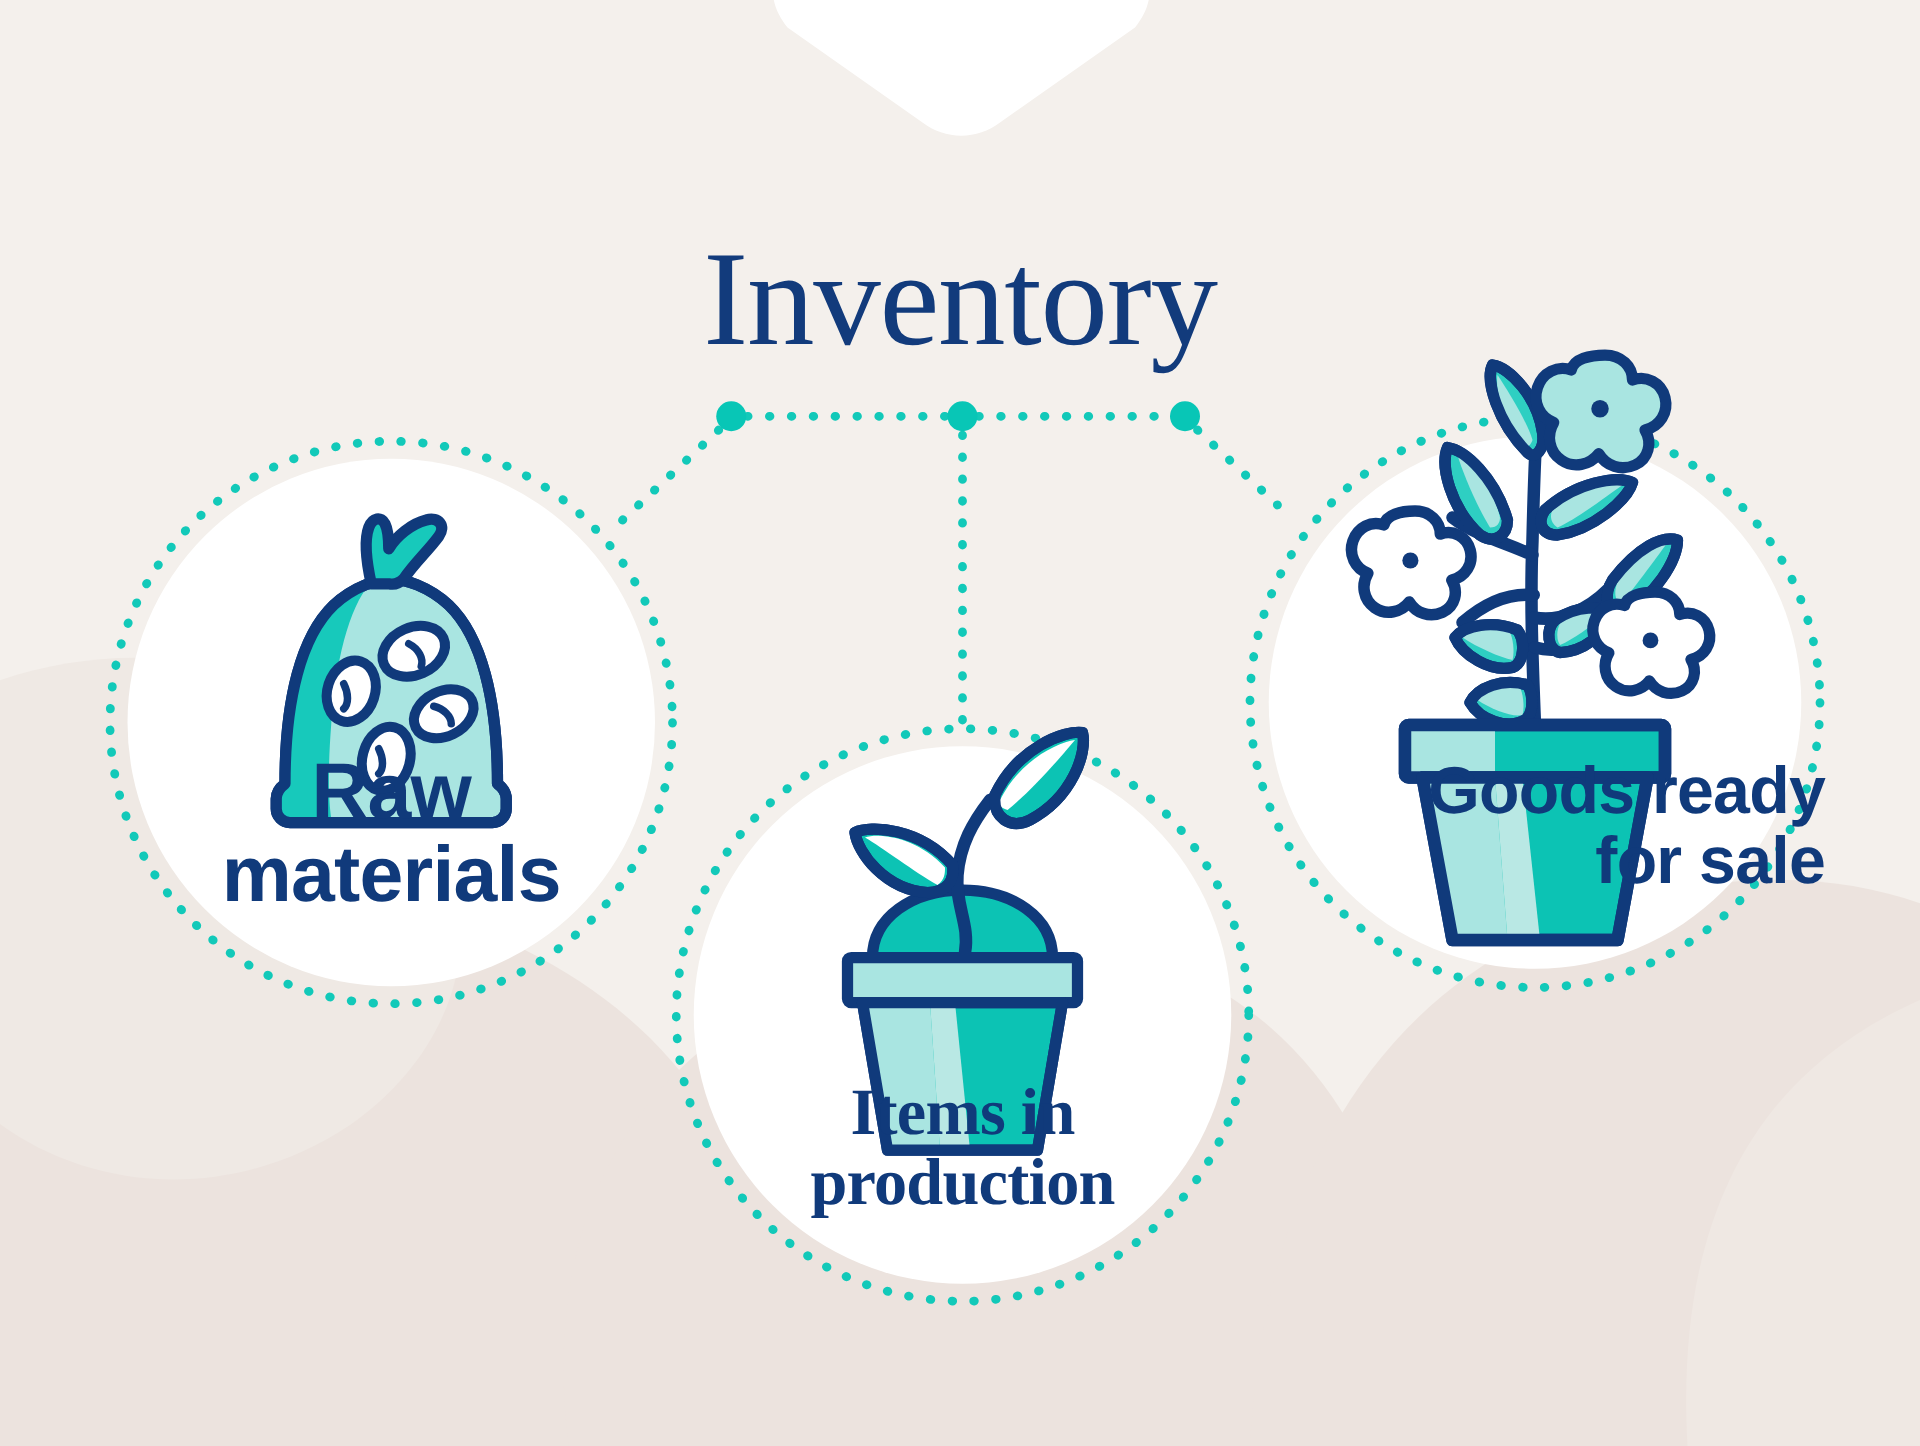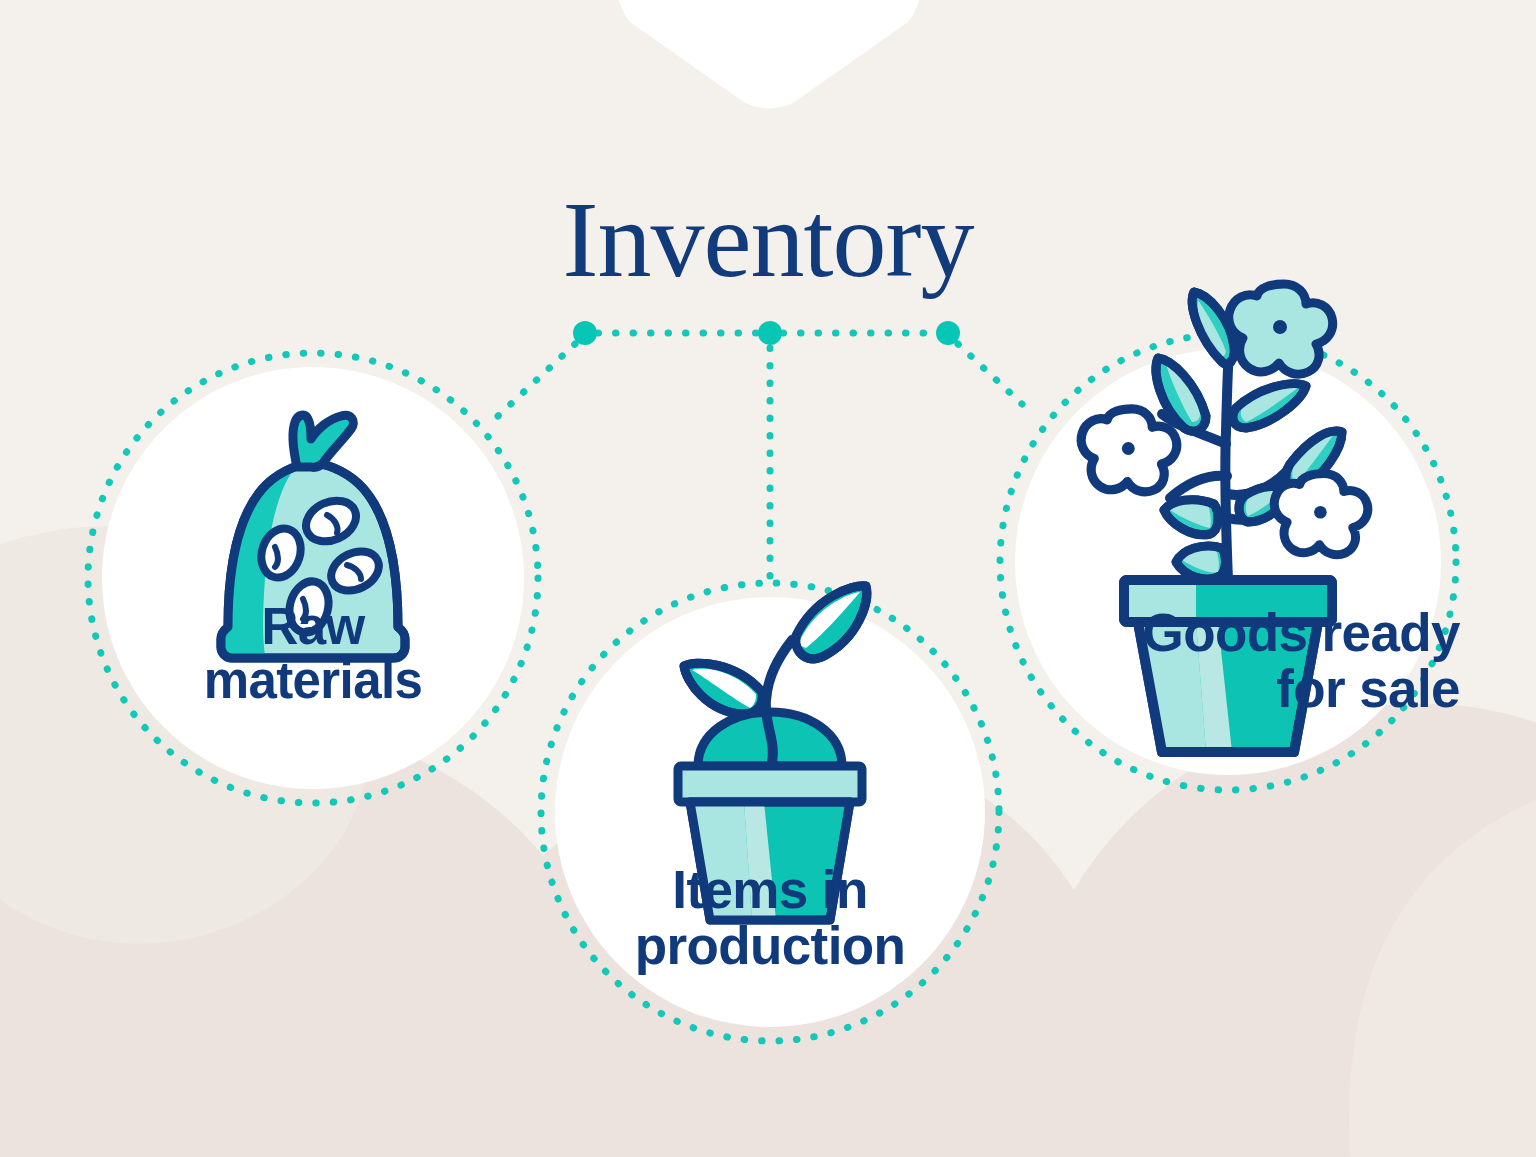--- a/index.html
+++ b/index.html
@@ -100,21 +100,21 @@
         </g>
         <g fill="none" stroke="#103a7b" stroke-width="6" stroke-linecap="round">
           <path d="M 14 -14 C 22 -10 26 -2 24 4"></path>
           <path d="M -38 18 C -34 26 -34 34 -38 38"></path>
           <path d="M 34 36 C 42 38 48 44 48 50"></path>
           <path d="M -10 70 C -6 78 -6 86 -10 90"></path>
         </g>
       </g>
     </svg>
 
-    <div class="card-label" style="left:0;width:458px;top:251px;font-size:51px;">Raw
+    <div class="card-label" style="left:0;width:458px;top:251px;font-size:63px;">Raw
 materials</div>
   </div>
 
   <div class="circle-wrap" style="left:537px;top:579px;width:466px;height:466px;">
     <svg class="dotted-ring" width="466" height="466" viewBox="0 0 466 466">
       <circle cx="233" cy="233" r="229" fill="none" stroke="#12c9b9" stroke-width="7" stroke-linecap="round" stroke-dasharray="0.5 17"></circle>
     </svg>
     <div class="white-disc" style="left:18px;top:18px;width:430px;height:430px;"></div>
 
     <svg class="icon-holder" width="466" height="466" viewBox="0 0 466 466">
@@ -134,21 +134,21 @@
 
         <rect x="-92" y="22" width="184" height="36" rx="3" fill="#a9e5e1" stroke="#103a7b" stroke-width="9" stroke-linejoin="round"></rect>
 
         <path d="M -80 58 L 80 58 L 60 176 L -60 176 Z" fill="#0cc3b4" stroke="#103a7b" stroke-width="9" stroke-linejoin="round"></path>
         <path d="M -80 58 L -26 58 L -18 176 L -60 176 Z" fill="#a9e5e1"></path>
         <path d="M -26 58 L -6 58 L 6 176 L -18 176 Z" fill="#b9e8e4"></path>
         <path d="M -80 58 L 80 58 L 60 176 L -60 176 Z" fill="none" stroke="#103a7b" stroke-width="9" stroke-linejoin="round"></path>
       </g>
     </svg>
 
-    <div class="card-label" style="left:0;width:466px;top:283px;font-size:53px;">Items in
+    <div class="card-label" style="left:0;width:466px;top:283px;font-size:53px;font-family:Liberation Serif, serif;">Items in
 production</div>
   </div>
 
   <div class="circle-wrap" style="left:996px;top:330px;width:464px;height:464px;">
     <svg class="dotted-ring" width="464" height="464" viewBox="0 0 464 464">
       <circle cx="232" cy="232" r="228" fill="none" stroke="#12c9b9" stroke-width="7" stroke-linecap="round" stroke-dasharray="0.5 17"></circle>
     </svg>
     <div class="white-disc" style="left:19px;top:19px;width:426px;height:426px;"></div>
 
     <svg class="icon-holder" width="464" height="560" viewBox="0 0 464 560" style="top:-90px;">

